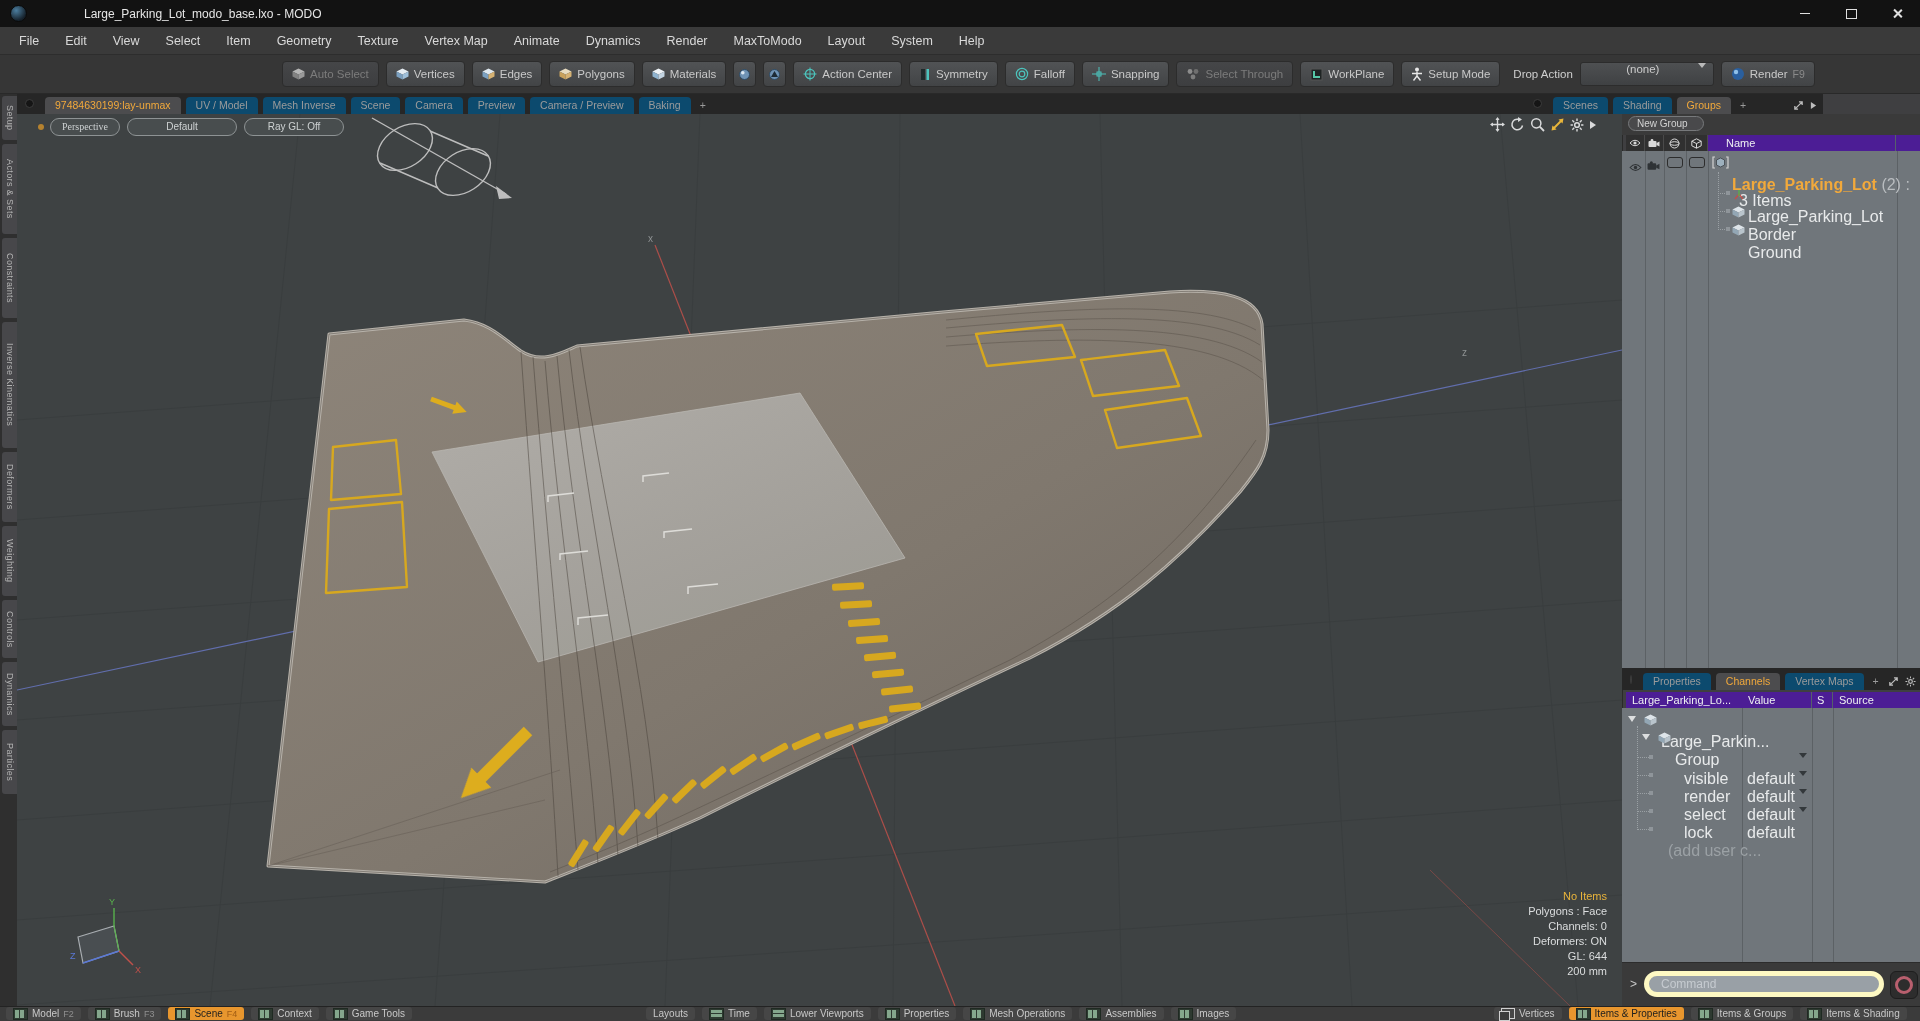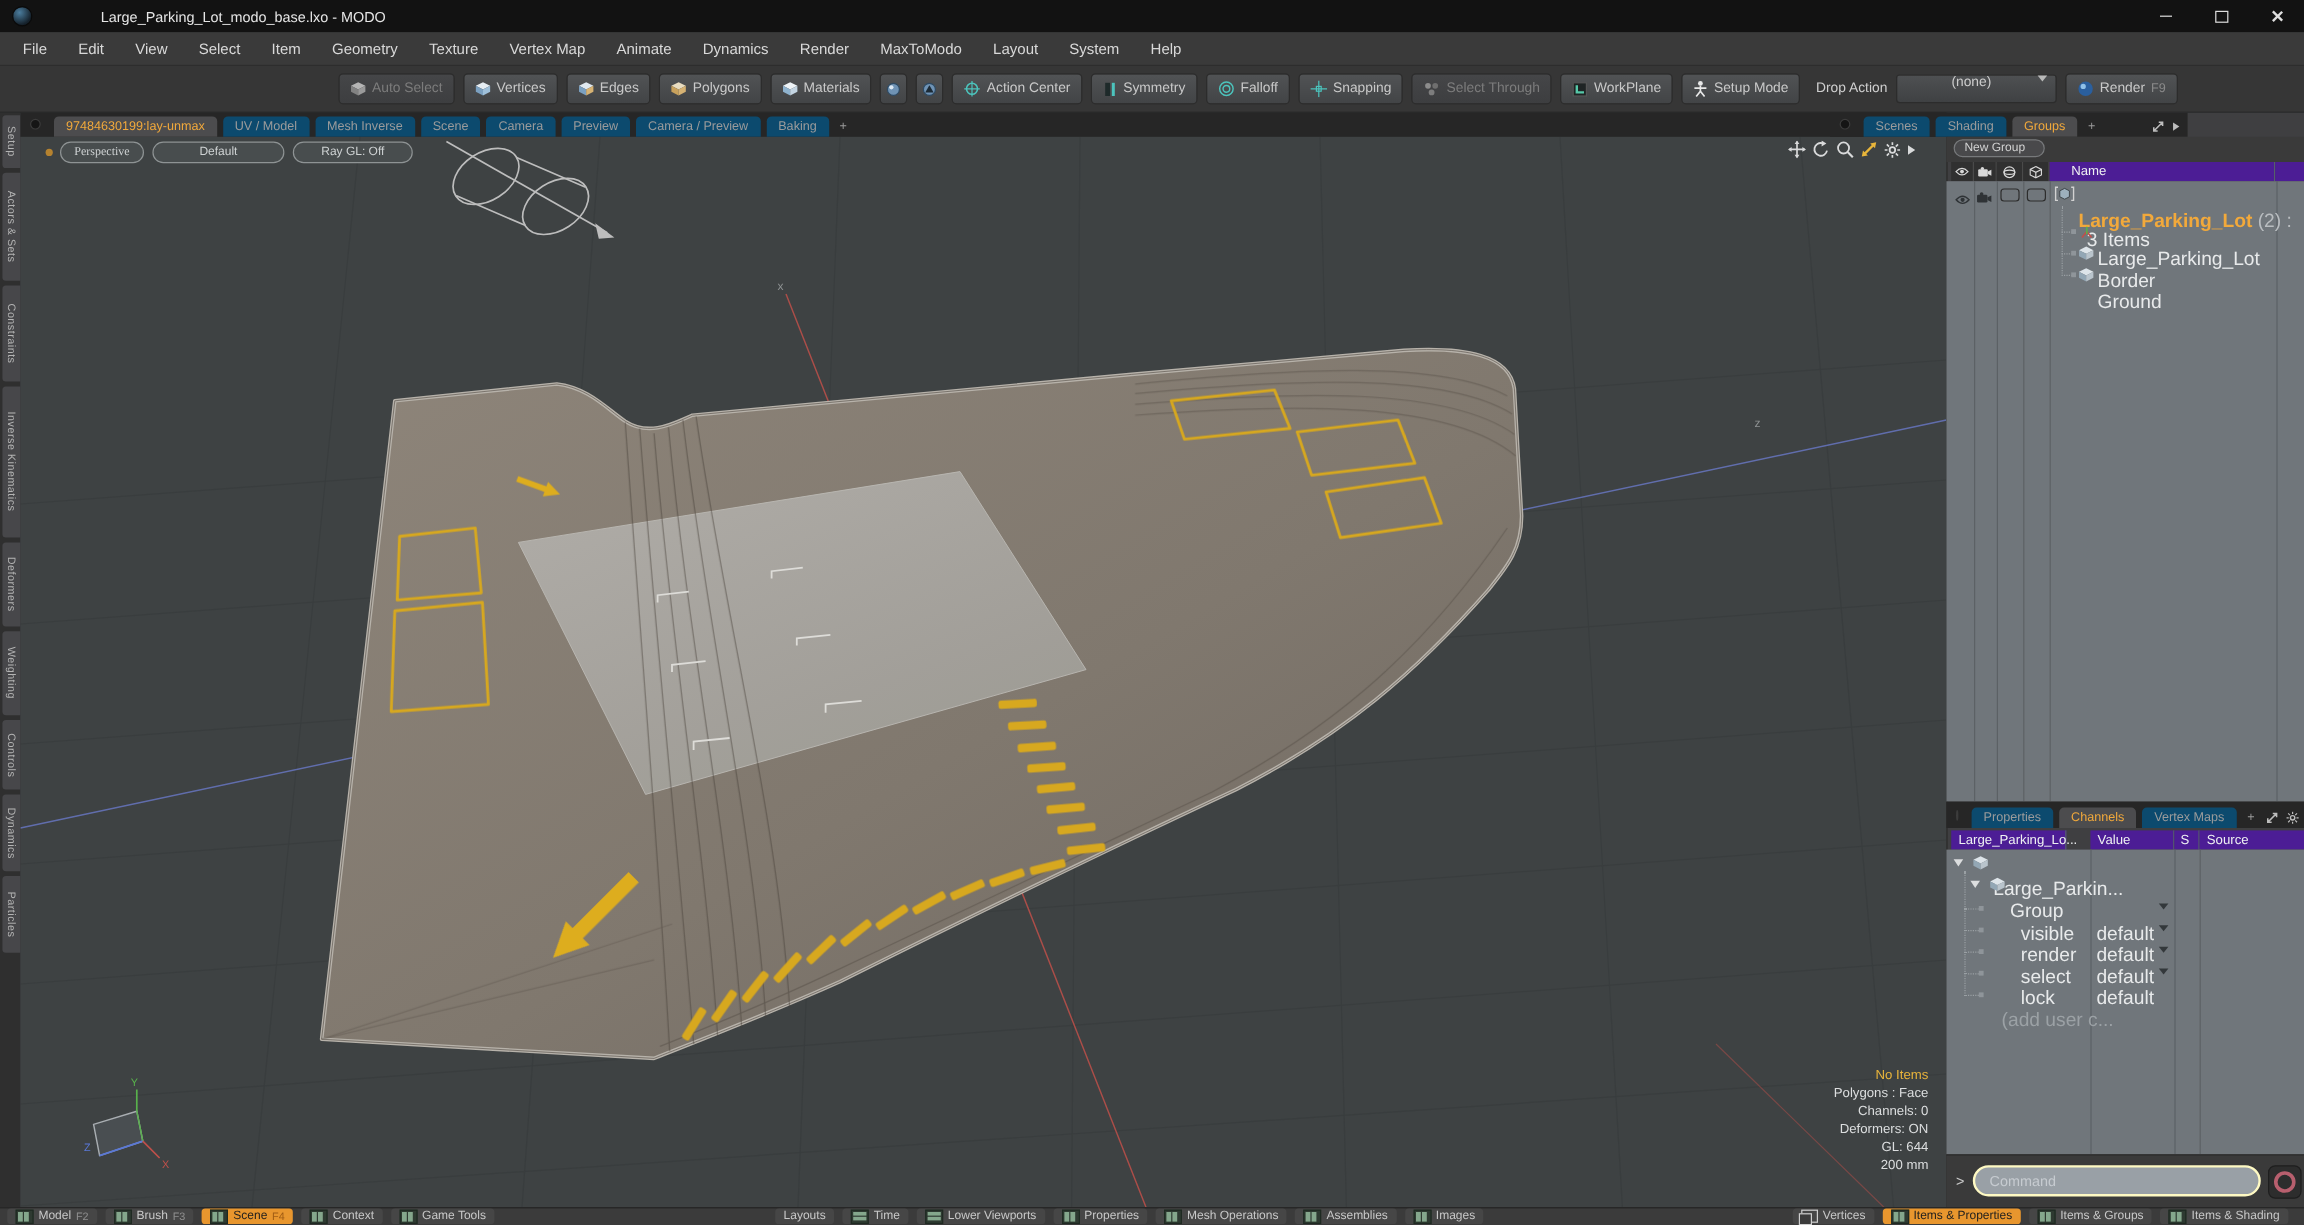--- a/index.html
+++ b/index.html
@@ -50,21 +50,21 @@
   .treelabel{font-size:16px;color:#e8eaeb;white-space:nowrap;margin-top:21px;}
   .orange{color:#f2a93b;font-weight:bold;}
   .grey{color:#b9bdc0;font-weight:normal;}
   .chk{border:1.5px solid #2d2d2d;border-radius:3px;box-sizing:border-box;}
   .dotv{border-left:1px dotted #9aa0a4;width:0;}
   .doth{border-top:1px dotted #9aa0a4;height:0;}
   .sq{width:4px;height:4px;background:#8f959a;}
   .exp{width:0;height:0;border-left:4px solid transparent;border-right:4px solid transparent;border-top:6px solid #dcdedf;}
   .valcar{width:0;height:0;border-left:4px solid transparent;border-right:4px solid transparent;border-top:5px solid #33383b;}
   .newgroup{border:1px solid #77797b;border-radius:8px;background:#49494b;color:#d2d2d2;font-size:10px;display:flex;align-items:center;padding-left:8px;box-sizing:border-box;}
-  .cmd-input{position:absolute;left:1644px;top:971px;width:240px;height:26px;border-radius:13px;background:#99a0a6;border:2px solid #fef9c3;box-sizing:border-box;font-size:12px;color:#4c1d95;padding:0 12px;outline:none;}
+  .cmd-input{position:absolute;left:1644px;top:971px;width:240px;height:26px;border-radius:13px;background:#99a0a6;border:5px solid #fef9c3;box-sizing:border-box;font-size:12px;color:#4c1d95;padding:0 12px;outline:none;}
   .cmd-input::placeholder{color:#c6cbd0;}
   .recbtn{left:1890px;top:971px;width:26px;height:26px;background:#2d2d2d;border:1px solid #1e1e1e;border-radius:6px;display:flex;align-items:center;justify-content:center;}
   .recbtn .ring{width:12px;height:12px;border:3px solid #b85f6e;border-radius:50%;}
   
   .bbar{left:0;top:1006px;width:1920px;height:15px;background:#3b3b3b;border-top:1px solid #232323;}
   .bgroup{position:absolute;top:1007px;display:flex;gap:7px;}
   .bbtn{height:13px;display:flex;align-items:center;gap:4px;background:#464646;border-radius:3px;padding:0 7px;color:#c8c8c8;font-size:10px;white-space:nowrap;}
   .bbtn.active{background:#e8962e;color:#1e1e1e;}
   .bbtn .key{font-size:9px;color:#8f8f8f;}
   .bbtn.active .key{color:#a05c14;}
@@ -579,21 +579,21 @@
         <path d="M2,10 L10,2 M6.5,2 H10 V5.5 M2,6.5 V10 H5.5" stroke="#bdbdbd" stroke-width="1.4" fill="none"></path>
       </svg>
     <svg width="11" height="11" viewBox="0 0 12 12">
         <circle cx="6" cy="6" r="2" fill="none" stroke="#bdbdbd" stroke-width="1.3"></circle>
         <path d="M6,0.5 V2.5 M6,9.5 V11.5 M0.5,6 H2.5 M9.5,6 H11.5 M2,2 L3.6,3.6 M8.4,8.4 L10,10 M10,2 L8.4,3.6 M3.6,8.4 L2,10" stroke="#bdbdbd" stroke-width="1.1"></path>
       </svg>
 
   </div>
 </div>
 
-<div class="abs hdrcell" style="left:1626px;top:692px;width:96px;height:16px;padding-left:6px;">Large_Parking_Lo...</div>
+<div class="abs hdrcell" style="left:1626px;top:692px;width:136px;height:16px;padding-left:6px;">Large_Parking_Lo...</div>
 <div class="abs hdrcell" style="left:1742px;top:692px;width:70px;height:16px;padding-left:6px;">Value</div>
 <div class="abs hdrcell" style="left:1812px;top:692px;width:21px;height:16px;padding-left:5px;">S</div>
 <div class="abs hdrcell" style="left:1833px;top:692px;width:87px;height:16px;padding-left:6px;border-right:none;">Source</div>
 
 <div class="abs" style="left:1622px;top:708px;width:298px;height:254px;background:#70767b;"></div>
 <div class="abs vline" style="left:1742px;top:708px;height:254px;"></div>
 <div class="abs vline" style="left:1812px;top:708px;height:254px;"></div>
 <div class="abs vline" style="left:1833px;top:708px;height:254px;"></div>
 
 <div class="abs exp" style="left:1628px;top:716px;"></div>

